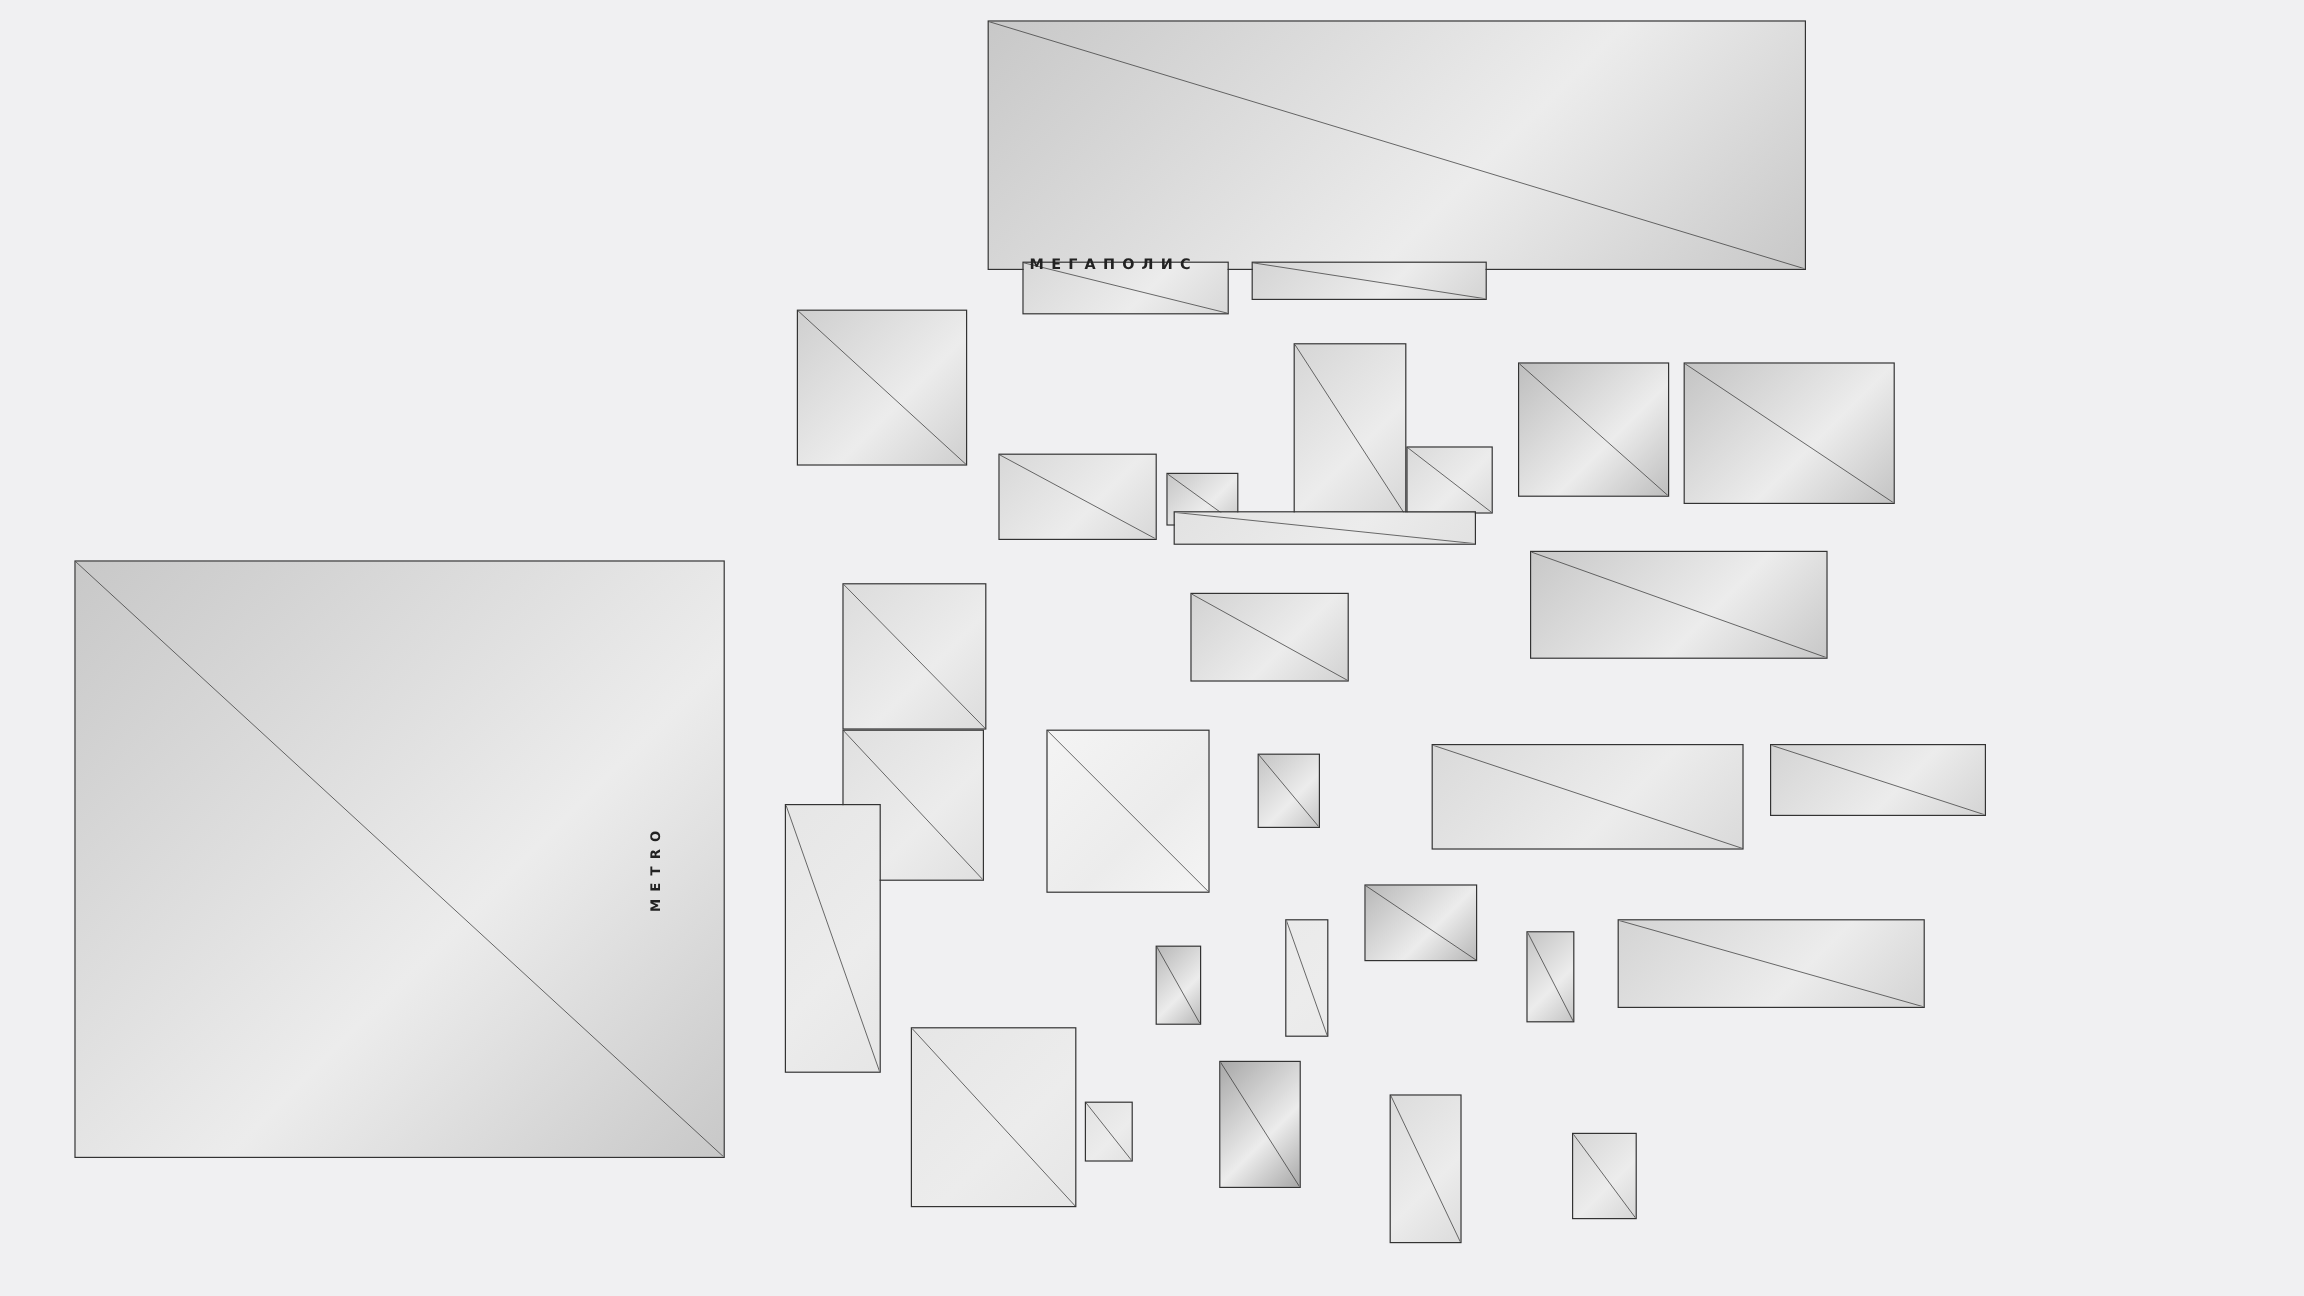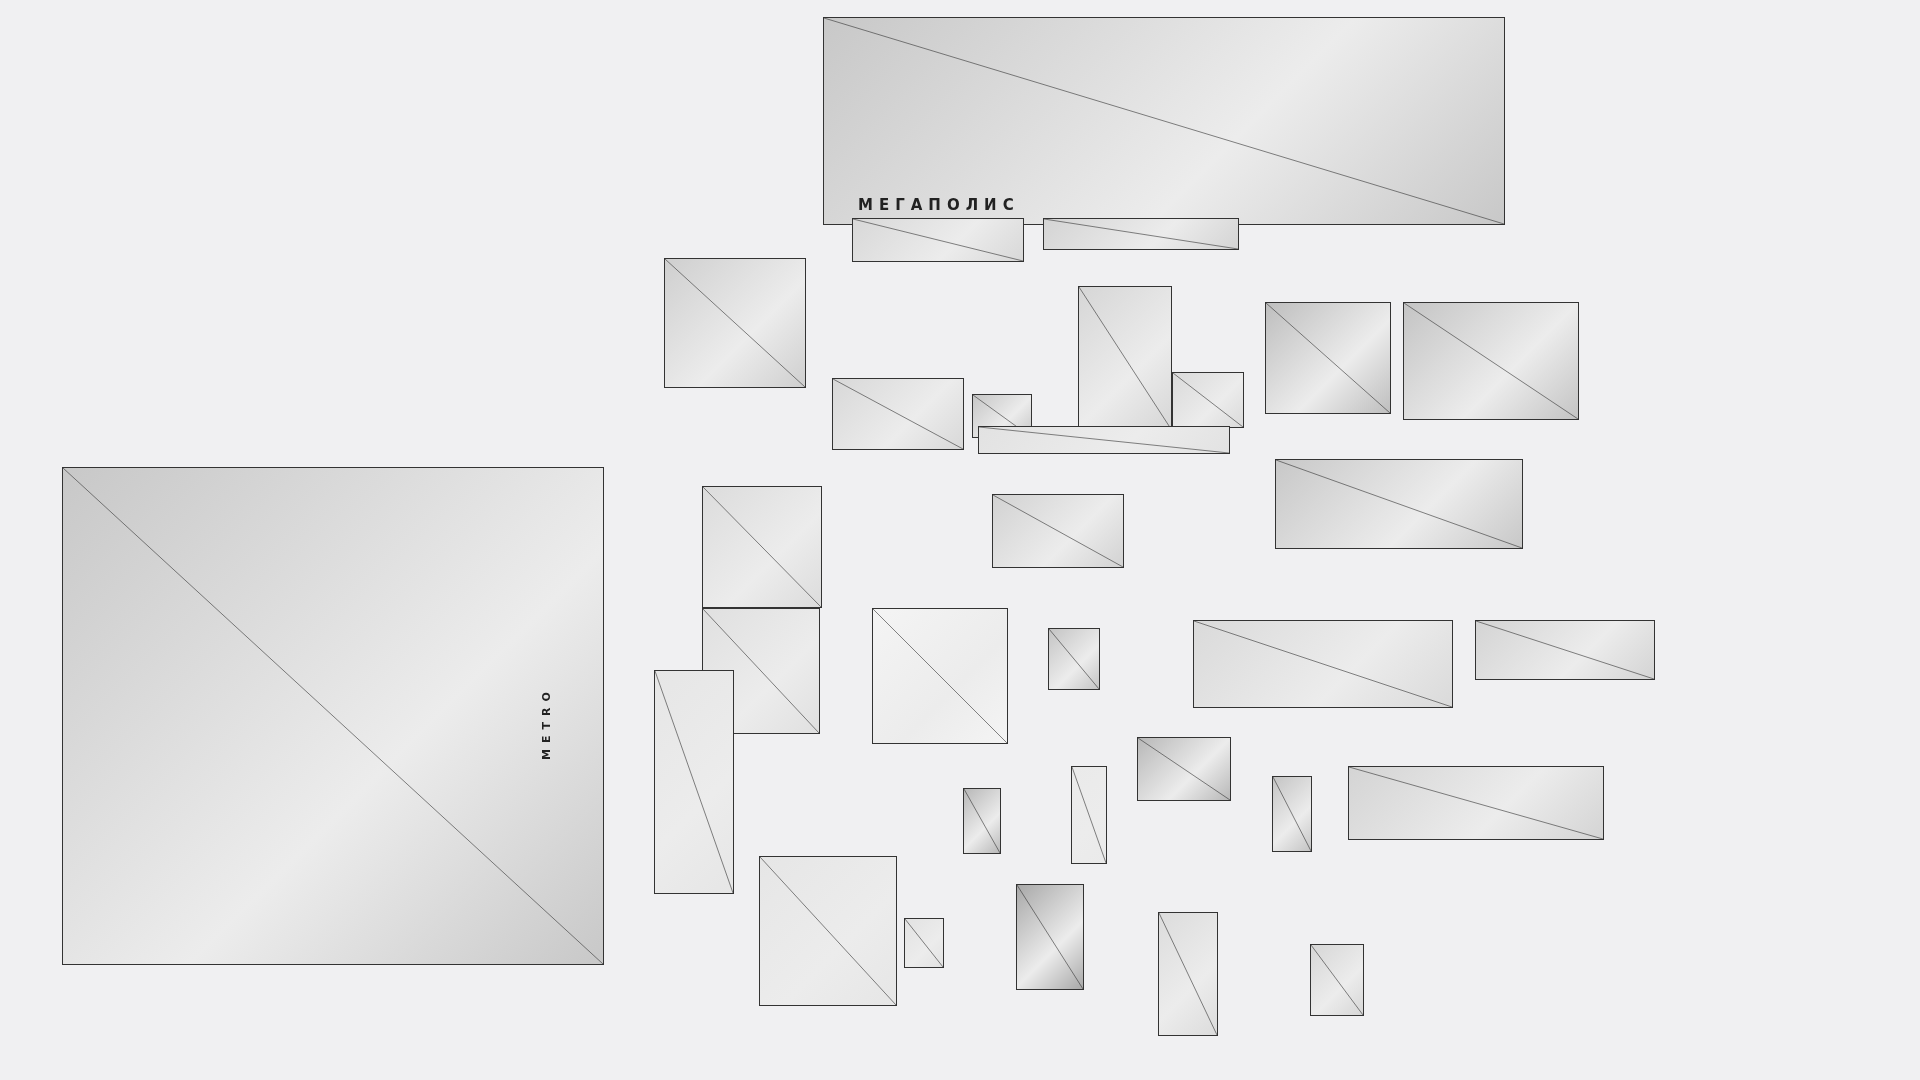--- a/index.html
+++ b/index.html
@@ -164,13 +164,13 @@
       </svg>
     </div>
     <div class="bld" style="left: 904px; top: 918px; width: 40px; height: 50px; background: linear-gradient(135deg, rgb(226, 226, 226), rgb(236, 236, 236) 60%, rgb(226, 226, 226));">
       <svg viewBox="0 0 100 100" preserveAspectRatio="none">
         <line x1="0" y1="0" x2="100" y2="100" stroke="#333" stroke-width="0.6" vector-effect="non-scaling-stroke"></line>
       </svg>
     </div>
   </div>
 
 <div class="sign" style="left:540px;top:760px;transform:rotate(-90deg);transform-origin:left top;">METRO</div>
-<div class="sign" style="left:858px;top:196px;font-size:15px;">МЕГАПОЛИС</div>
+<div class="sign" style="left:858px;top:213px;font-size:12px;">МЕГАПОЛИС</div>
 
 </body></html>

